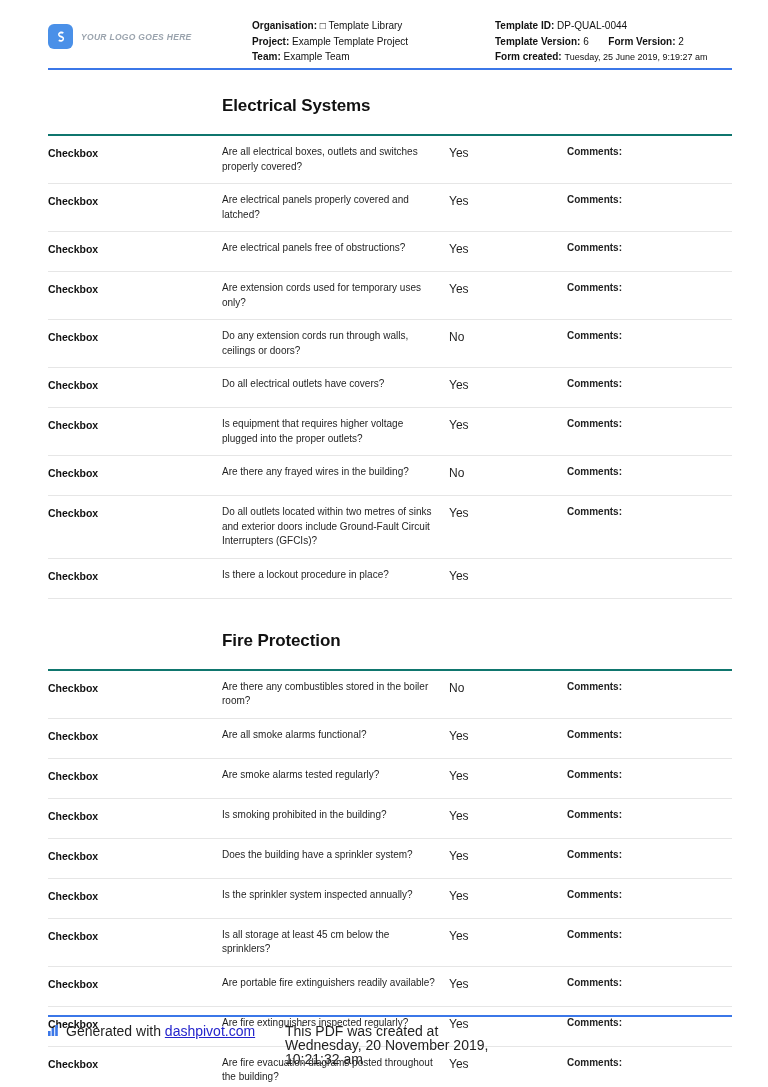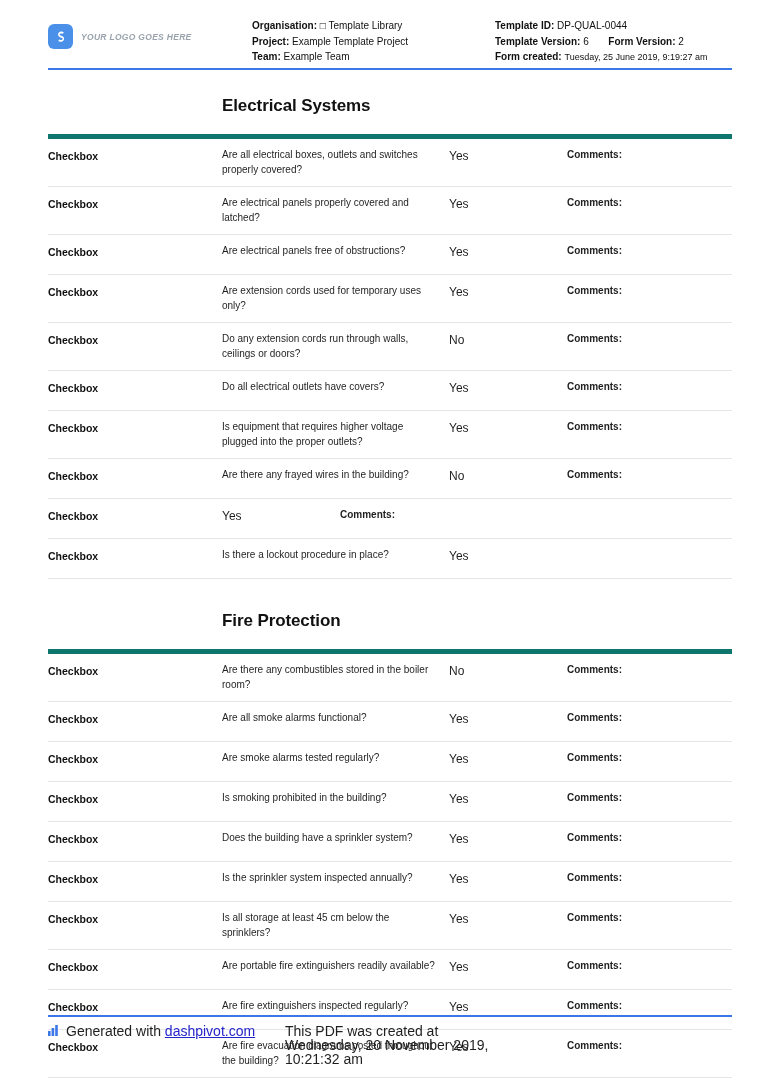--- a/index.html
+++ b/index.html
@@ -83,21 +83,21 @@
   .section-title {
     font-size: 17px;
     font-weight: bold;
     color: #111;
     padding-left: 174px;
     letter-spacing: -0.1px;
   }
   .sec-elec .section-title { padding-top: 34px; padding-bottom: 18px; }
   .sec-fire .section-title { padding-top: 32px; padding-bottom: 18px; }
 
-  .rows { border-top: 5px solid #0f766e; }
+  .rows { border-top: 2px solid #0f766e; }
 
   .row {
     display: flex;
     align-items: flex-start;
     border-bottom: 1px solid #e6e6e6;
     padding: 9px 0 9px 0;
     min-height: 40px;
   }
   .row:last-child { border-bottom: 1px solid #e6e6e6; }
 
@@ -270,20 +270,21 @@
 
         <div class="row">
           <div class="c-type">Checkbox</div>
           <div class="c-question">Are there any frayed wires in the building?</div>
           <div class="c-answer">No</div>
           <div class="c-comments"><span class="lbl">Comments:</span><span class="txt"></span></div>
         </div>
 
         <div class="row">
           <div class="c-type">Checkbox</div>
+          <div class="c-question">Do all outlets located within two metres of sinks and exterior doors include Ground-Fault Circuit Interrupters (GFCIs)?</div>
           <div class="c-answer">Yes</div>
           <div class="c-comments"><span class="lbl">Comments:</span><span class="txt"></span></div>
         </div>
 
         <div class="row">
           <div class="c-type">Checkbox</div>
           <div class="c-question">Is there a lockout procedure in place?</div>
           <div class="c-answer">Yes</div>
         </div>
 

